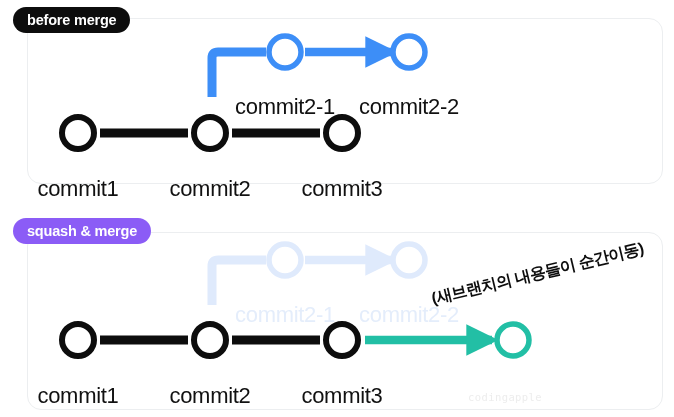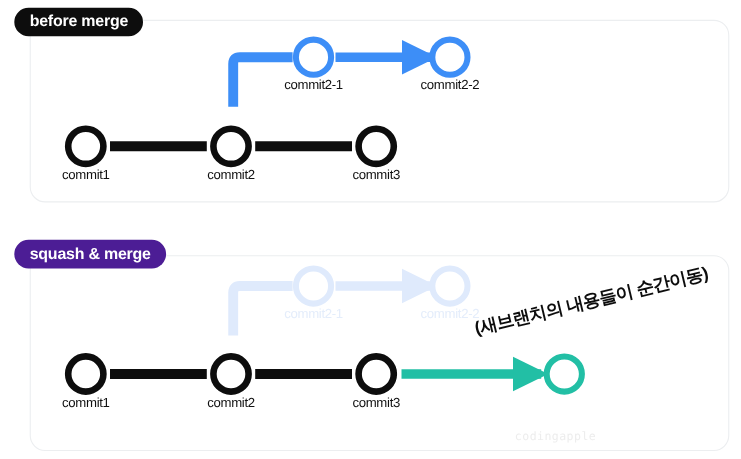--- a/index.html
+++ b/index.html
@@ -43,41 +43,42 @@
     padding: 0 14px;
     border-radius: 13px;
     color: #ffffff;
     font-size: 14.5px;
     font-weight: bold;
     letter-spacing: -0.2px;
     white-space: nowrap;
     z-index: 6;
   }
   #badge-before { left: 13px; top: 7px;   background: #0d0d0d; }
-  #badge-squash { left: 13px; top: 218px; background: #4c1d95; }
+  #badge-squash { left: 13px; top: 218px; background: #8b5cf6; }
 
   
   .graph {
     position: absolute;
     left: 0; top: 0;
     width: 674px;
     height: 417px;
     z-index: 3;
     pointer-events: none;
   }
 
   
   .node-label {
     position: absolute;
-    font-size: 12px;
+    font-size: 22px;
     color: #111111;
     white-space: nowrap;
     transform: translateX(-50%);
     letter-spacing: -0.3px;
     z-index: 4;
+    margin-top: 24px;
   }
   .node-label.blue   { color: #111111; }
   .node-label.faded  { color: #e4edfb; }
 
   
   #annotation {
     position: absolute;
     left: 432px;
     top: 289px;
     font-size: 16px;

